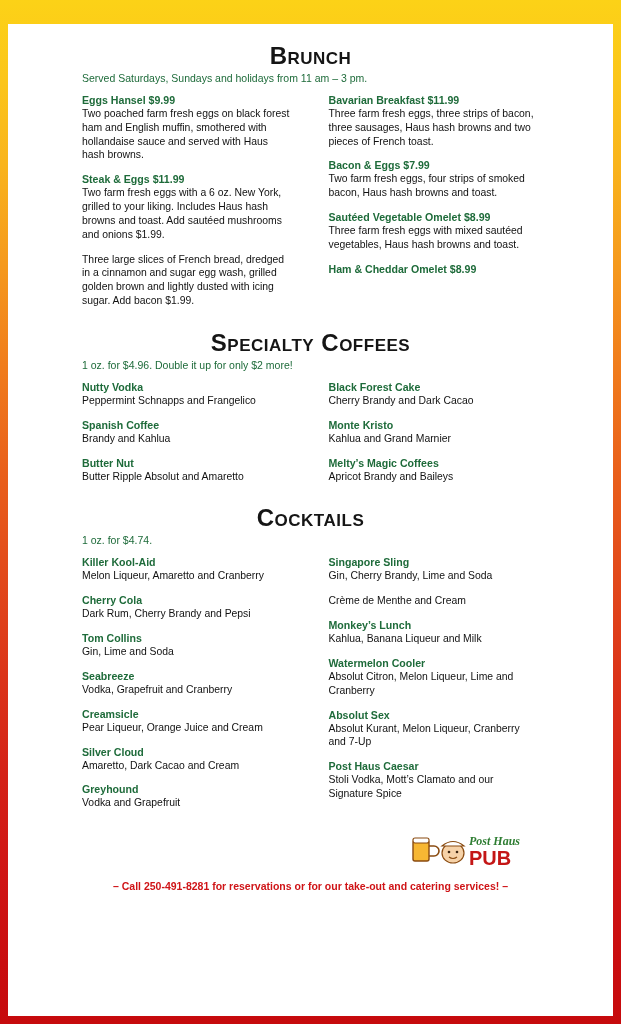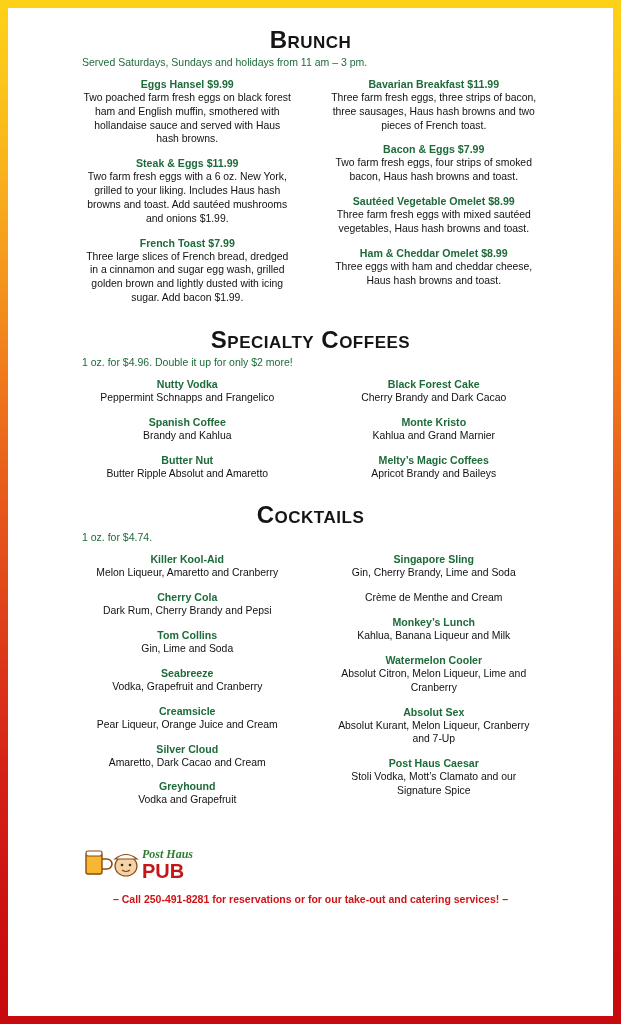--- a/index.html
+++ b/index.html
@@ -20,21 +20,21 @@
       #f5991d 26%,
       #f07c1c 36%,
       #e9601b 46%,
       #e24a1b 56%,
       #db3419 66%,
       #d42117 76%,
       #cf1414 86%,
       #c90d0f 94%,
       #c60a0d 100%);
     box-sizing:border-box;
-    padding:8px 8px 8px 8px;
+    padding:24px 8px 8px 8px;
   }
   .inner{
     position:relative;
     background:#ffffff;
     width:100%;
     height:100%;
     box-sizing:border-box;
     padding:14px 74px 10px 74px;
   }
   .section-title{
@@ -49,39 +49,38 @@
   }
   .section-sub{
     text-align:left;
     color:#1e6b3a;
     font-size:10.5px;
     margin-bottom:10px;
   }
   .cols{
     display:flex;
     gap:36px;
-    text-align:center;
   }
   .col{flex:1;}
   .item{margin-bottom:11px;}
   .item-name{
     color:#1e6b3a;
     font-weight:bold;
     font-size:10.6px;
     margin-bottom:1px;
   }
   .item-desc{
     color:#111;
     font-size:10.4px;
     line-height:1.33;
   }
   .spacer-sm{height:6px;}
   .logo-wrap{
-    text-align:left;
-    margin-top:24px;
+    text-align:right;
+    margin-top:8px;
     height:40px;
     position:relative;
   }
   .logo{
     display:inline-block;
     position:relative;
     width:130px;height:40px;
   }
   .logo svg{display:block;}
   .footer{
@@ -106,40 +105,38 @@
       <div class="col">
         <div class="item">
           <div class="item-name">Eggs Hansel $9.99</div>
           <div class="item-desc">Two poached farm fresh eggs on black forest ham and English muffin, smothered with hollandaise sauce and served with Haus hash browns.</div>
         </div>
         <div class="item">
           <div class="item-name">Steak &amp; Eggs $11.99</div>
           <div class="item-desc">Two farm fresh eggs with a 6 oz. New York, grilled to your liking. Includes Haus hash browns and toast. Add sautéed mushrooms and onions $1.99.</div>
         </div>
         <div class="item">
-          <div class="item-name">French Toast $7.99</div>
           <div class="item-desc">Three large slices of French bread, dredged in a cinnamon and sugar egg wash, grilled golden brown and lightly dusted with icing sugar. Add bacon $1.99.</div>
         </div>
       </div>
       <div class="col">
         <div class="item">
           <div class="item-name">Bavarian Breakfast $11.99</div>
           <div class="item-desc">Three farm fresh eggs, three strips of bacon, three sausages, Haus hash browns and two pieces of French toast.</div>
         </div>
         <div class="item">
           <div class="item-name">Bacon &amp; Eggs $7.99</div>
           <div class="item-desc">Two farm fresh eggs, four strips of smoked bacon, Haus hash browns and toast.</div>
         </div>
         <div class="item">
           <div class="item-name">Sautéed Vegetable Omelet $8.99</div>
           <div class="item-desc">Three farm fresh eggs with mixed sautéed vegetables, Haus hash browns and toast.</div>
         </div>
         <div class="item">
           <div class="item-name">Ham &amp; Cheddar Omelet $8.99</div>
-          <div class="item-desc">Three eggs with ham and cheddar cheese, Haus hash browns and toast.</div>
         </div>
       </div>
     </div>
 
     <div class="spacer-sm"></div>
 
     <div class="section-title sc">Specialty Coffees</div>
     <div class="section-sub">1 oz. for $4.96. Double it up for only $2 more!</div>
     <div class="cols">
       <div class="col">

